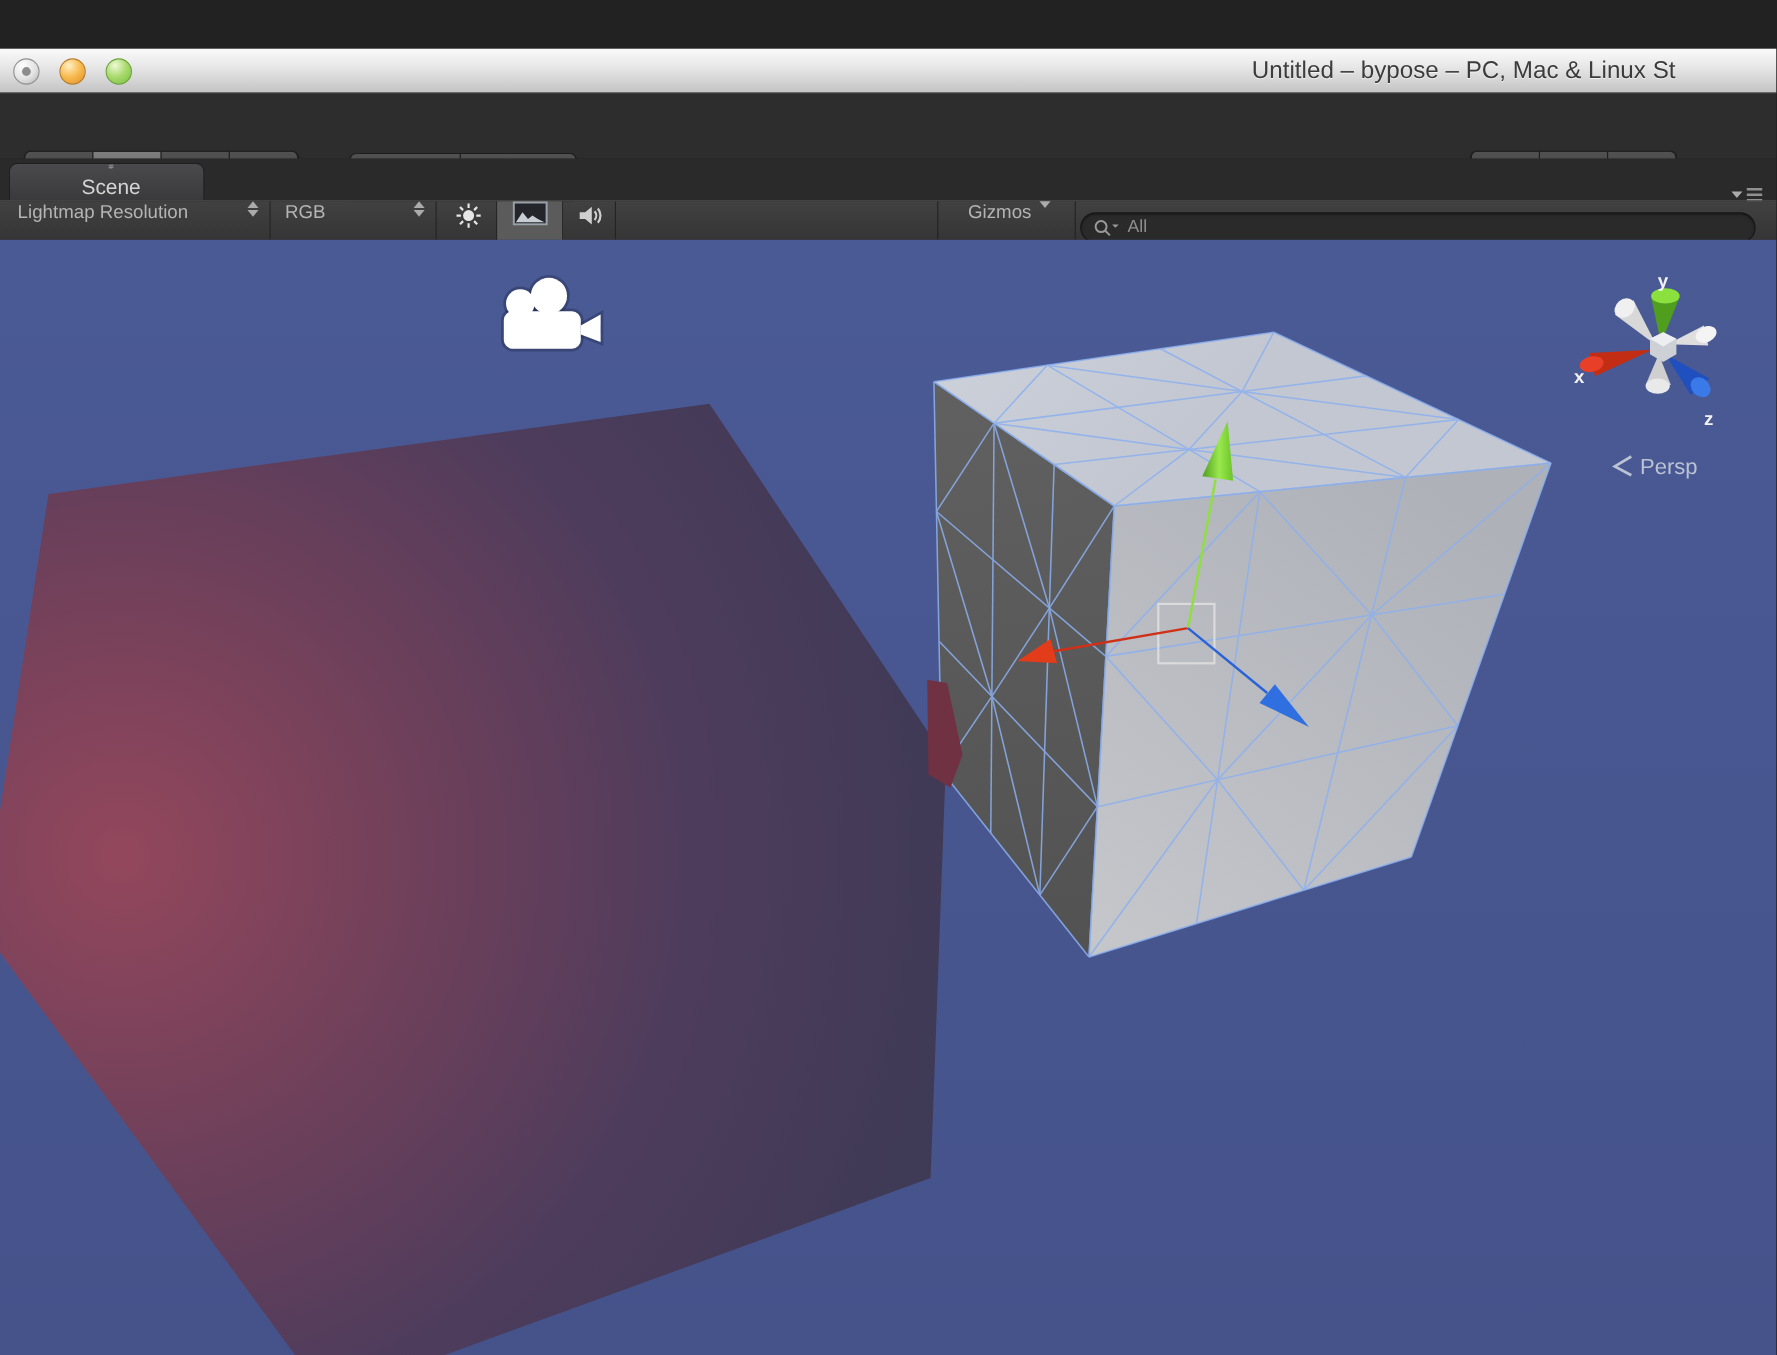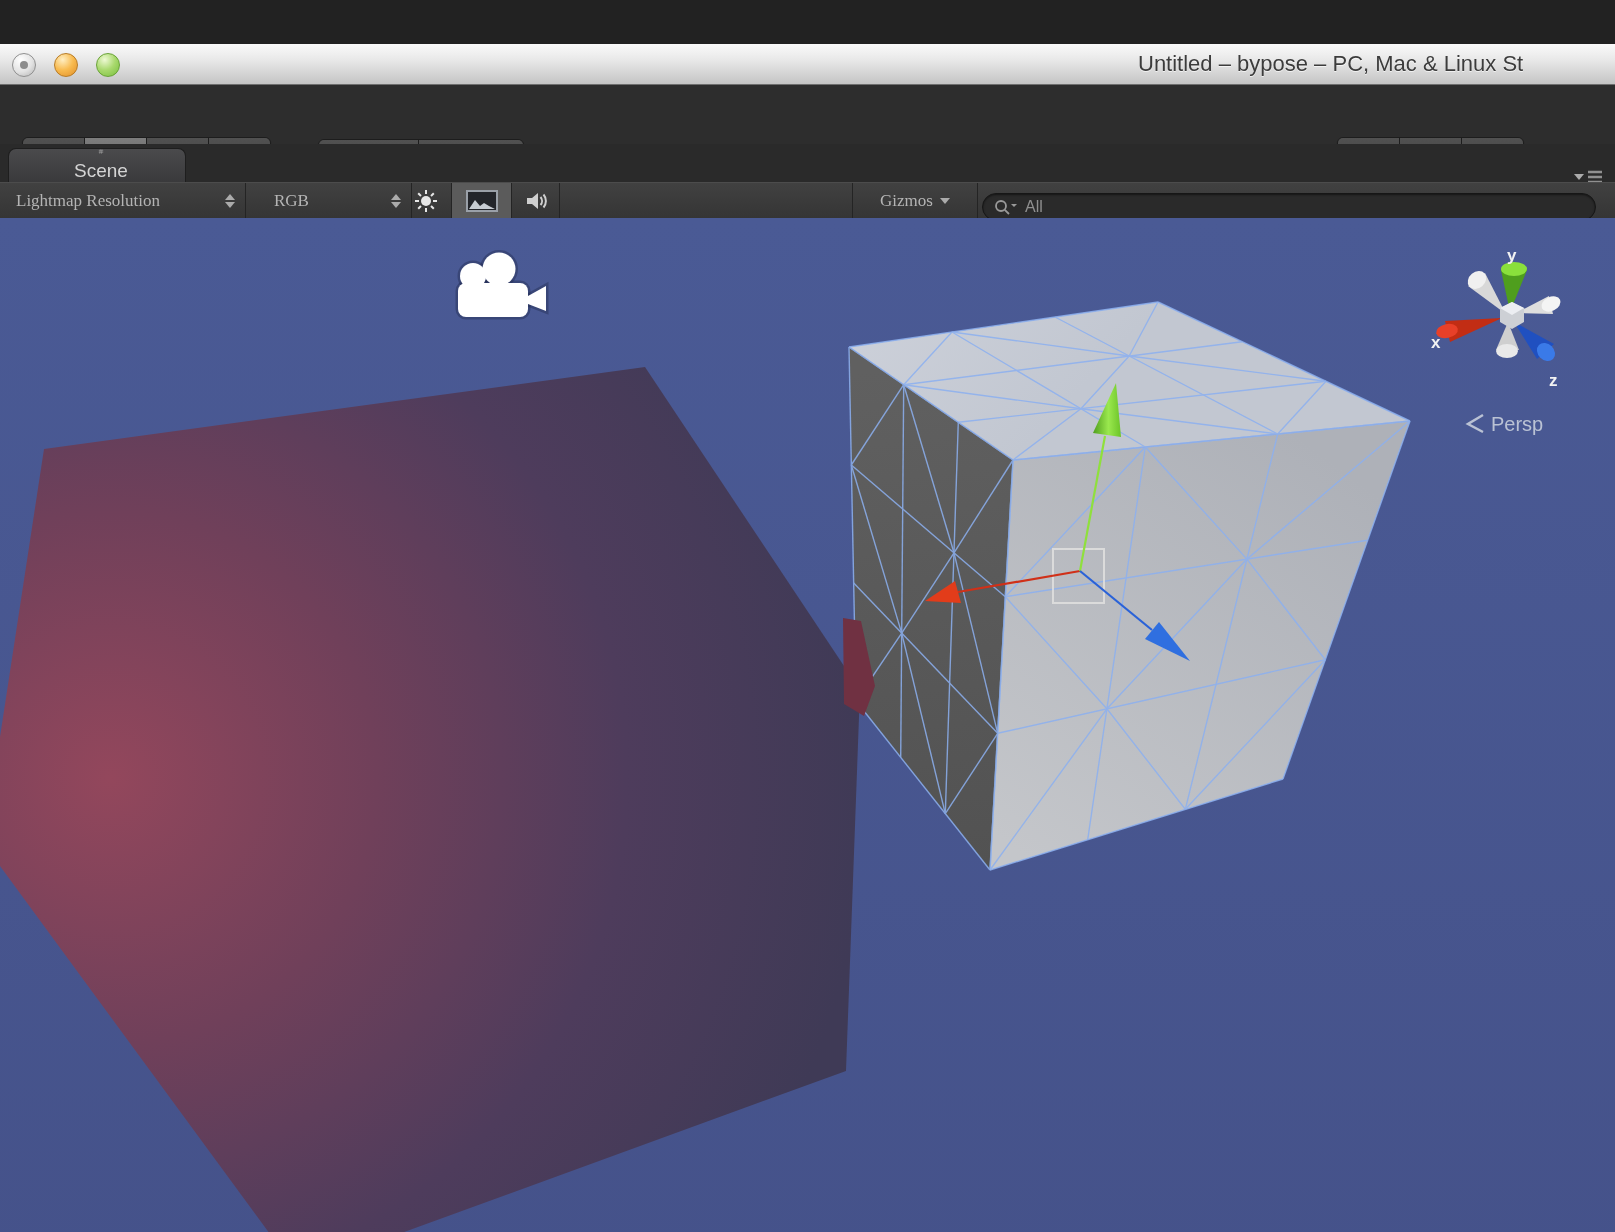--- a/index.html
+++ b/index.html
@@ -36,21 +36,21 @@
   
   .tabstrip{position:absolute;left:0;top:100px;width:100%;height:38px;background:#2a2a2a;}
   .tab{position:absolute;left:8px;top:4px;width:178px;height:34px;border:1px solid #1e1e1e;border-bottom:none;
     border-radius:8px 8px 0 0;background:linear-gradient(#4a4a4c,#3a3a3c);display:flex;align-items:center;gap:6px;padding-left:8px;box-sizing:border-box;flex-direction:column;}
   .tab span{font-size:19px;color:#d4d4d4;}
   .panel-menu{position:absolute;right:12px;top:26px;display:flex;align-items:center;gap:3px;}
 
   
   .scene-toolbar{position:absolute;left:0;top:138px;width:100%;height:36px;
     background:linear-gradient(#414141,#353535);border-top:1px solid #4c4c4c;box-sizing:border-box;}
-  .st-sec{position:absolute;top:0;height:100%;display:flex;align-items:center;border-right:1px solid #242424;box-sizing:border-box;font-family:Liberation Serif, serif;}
+  .st-sec{position:absolute;top:0;height:100%;display:flex;align-items:flex-start;border-right:1px solid #242424;box-sizing:border-box;}
   .st-label{font-size:17px;color:#b4b4b4;}
   .updown{display:flex;flex-direction:column;gap:2px;margin-left:auto;margin-right:10px;}
   .updown i,.tri{display:block;width:0;height:0;border-left:5px solid transparent;border-right:5px solid transparent;}
   .updown i.up{border-bottom:6px solid #ababab;}
   .updown i.dn{border-top:6px solid #ababab;}
   .tri{border-top:6px solid #ababab;margin-left:7px;}
   .toggle{justify-content:center;}
   .toggle.active{background:#5b5b5b;}
   .search-field{position:absolute;left:982px;top:10px;width:612px;height:26px;border-radius:14px;
     background:#2a2a2a;border:1px solid #161616;box-shadow:inset 0 1px 2px rgba(0,0,0,.5);display:flex;align-items:center;}
@@ -167,21 +167,21 @@
   </div>
 
   <div class="scene-toolbar">
     <div class="st-sec" style="left:6px;width:240px;padding-left:10px;">
       <span class="st-label">Lightmap Resolution</span>
       <span class="updown">
           <i class="up"></i>
           <i class="dn"></i>
         </span>
     </div>
-    <div class="st-sec" style="left:258px;width:154px;padding-left:16px;">
+    <div class="st-sec" style="left:243px;width:154px;padding-left:16px;">
       <span class="st-label">RGB</span>
       <span class="updown">
           <i class="up"></i>
           <i class="dn"></i>
         </span>
     </div>
     <div class="st-sec toggle" style="left:400px;width:52px;">
       <svg width="26" height="26" viewBox="0 0 26 26">
         <circle cx="13" cy="13" r="5" fill="#e6e6e6"></circle>
         <g stroke="#e6e6e6" stroke-width="2">

